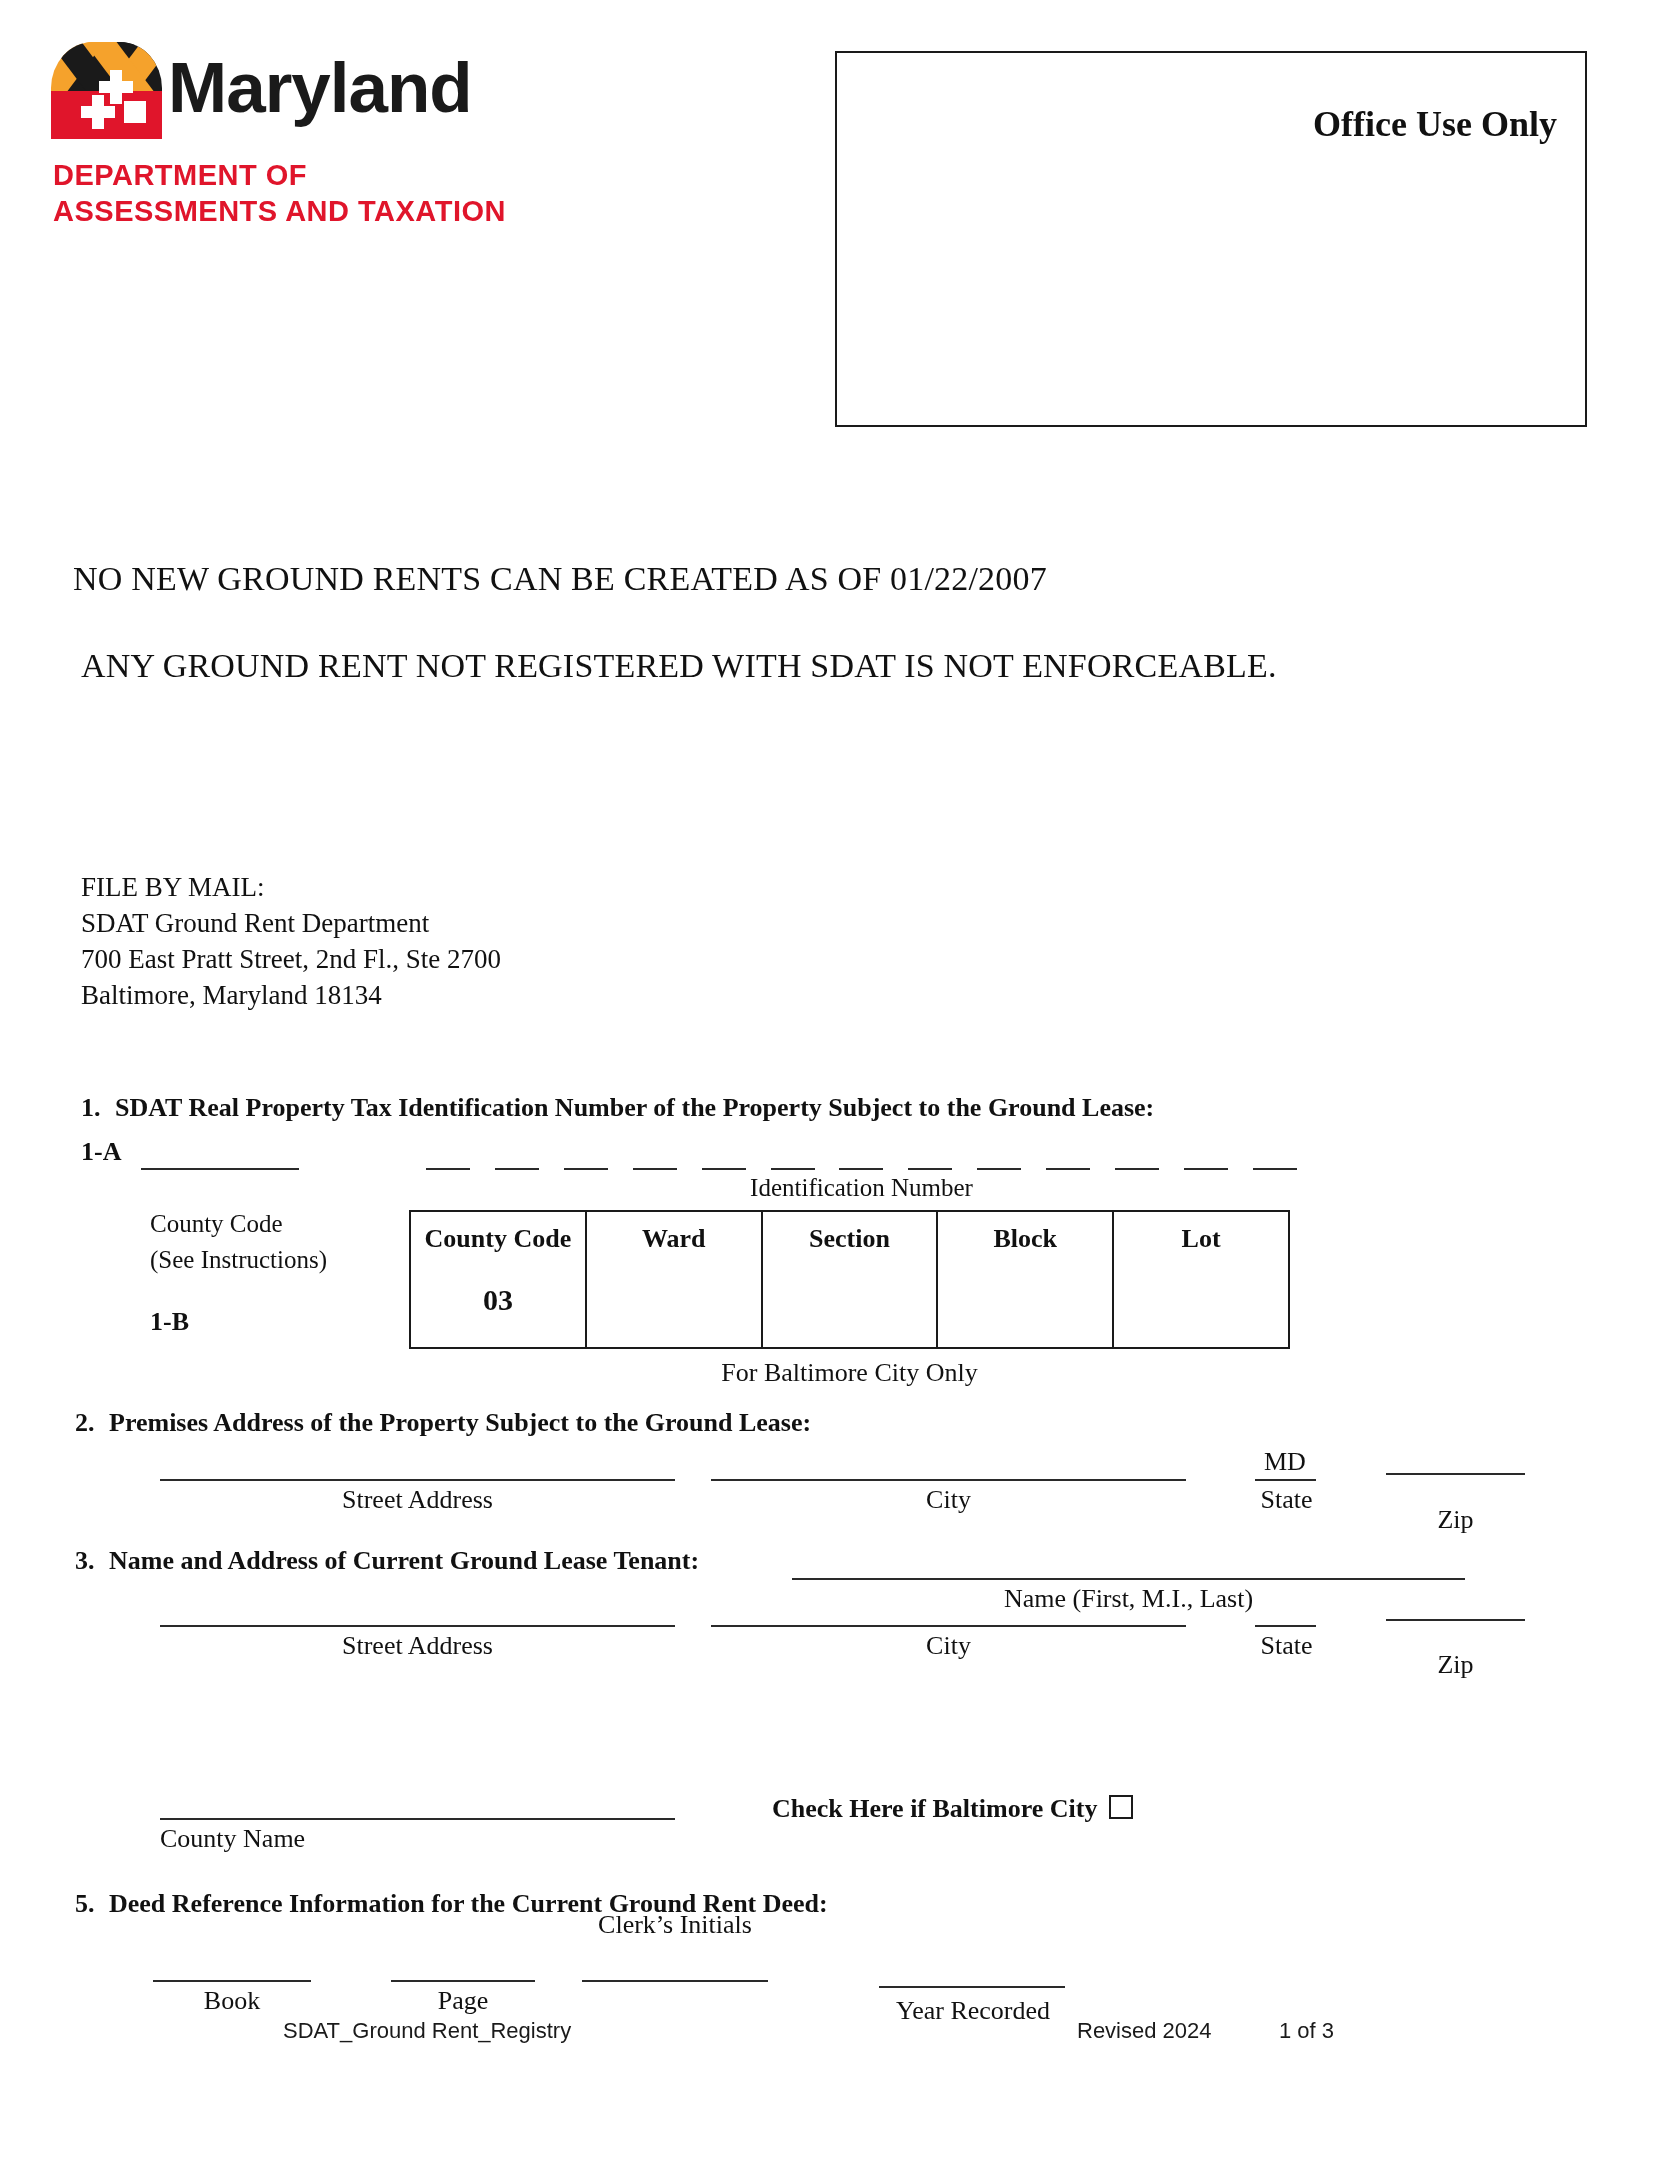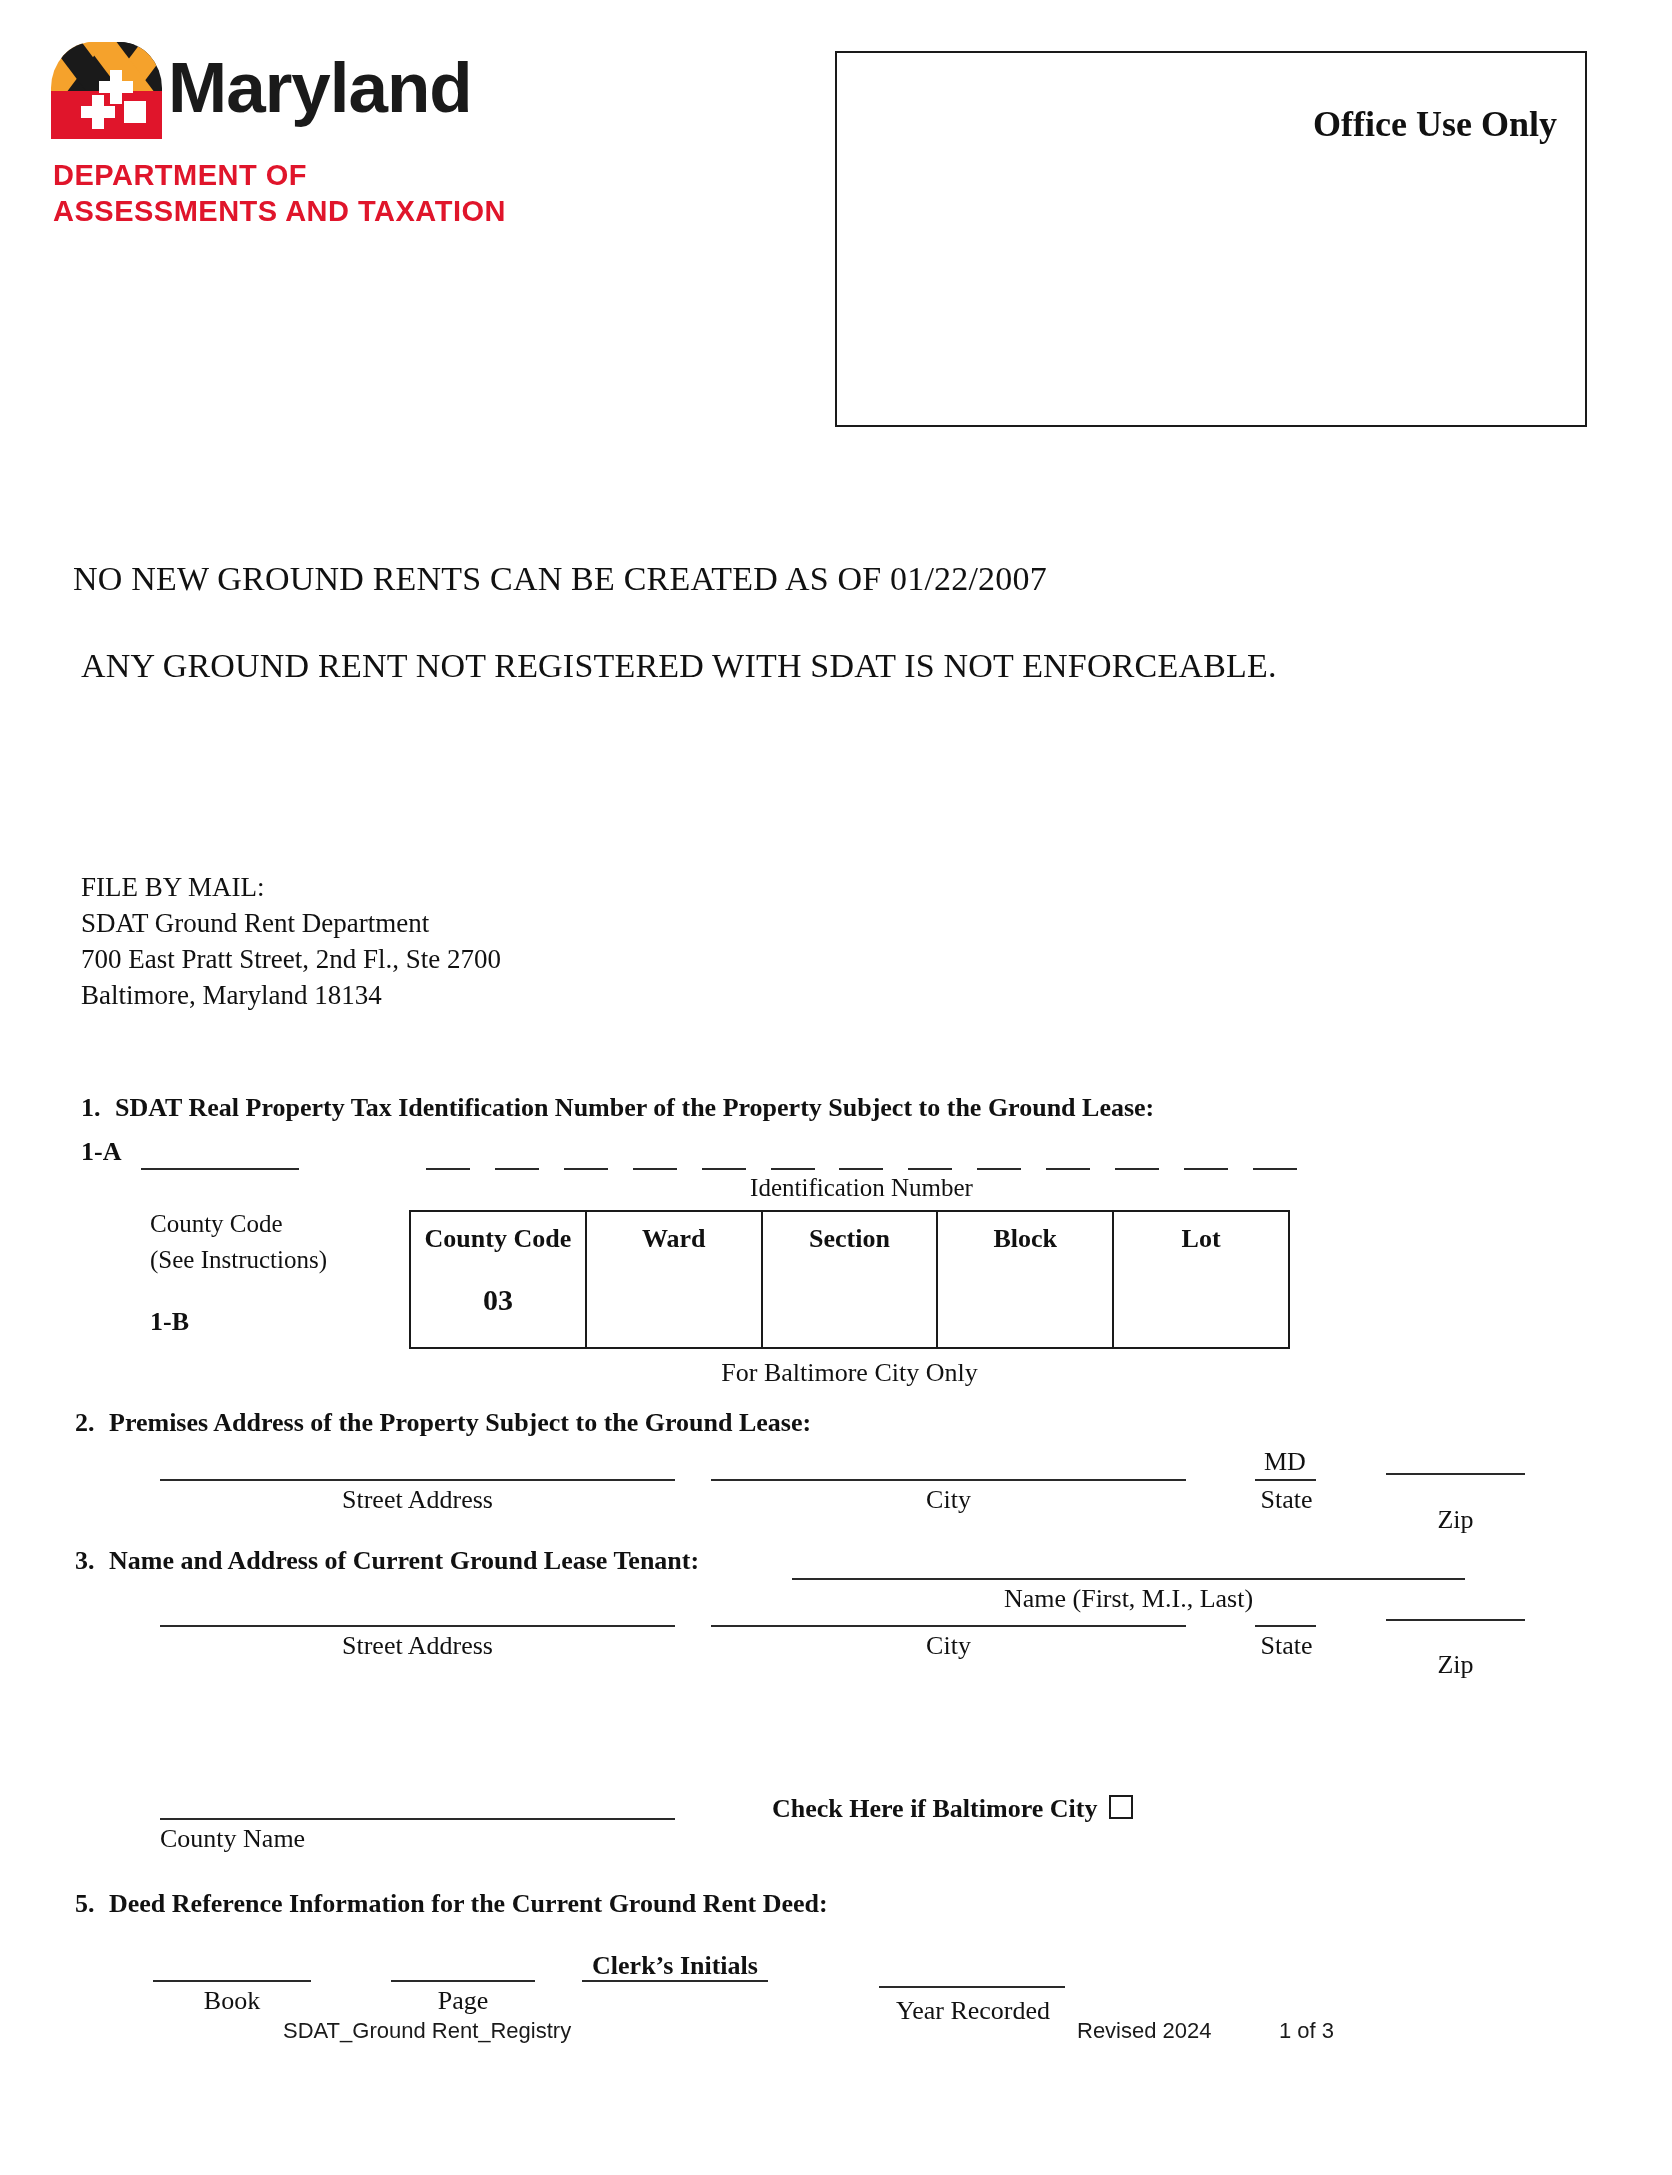--- a/index.html
+++ b/index.html
@@ -456,21 +456,21 @@
     <span class="item-num">5.</span><span>Deed Reference Information for the Current Ground Rent Deed:</span>
   </div>
 
   <div class="fline" style="left:153px; top:1980px; width:158px;"></div>
   <div class="fcap" style="left:153px; top:1986px; width:158px;">Book</div>
 
   <div class="fline" style="left:391px; top:1980px; width:144px;"></div>
   <div class="fcap" style="left:384px; top:1986px; width:158px;">Page</div>
 
   <div class="fline" style="left:582px; top:1980px; width:186px;"></div>
-  <div class="fcap" style="left:582px; top:1951px; width:186px;font-weight:bold;">Clerk’s Initials</div>
+  <div class="fcap" style="left:582px; top:1910px; width:186px;">Clerk’s Initials</div>
 
   <div class="fline" style="left:879px; top:1986px; width:186px;"></div>
   <div class="fcap" style="left:869px; top:1996px; width:208px;">Year Recorded</div>
 
   <div class="footer footer-left">SDAT_Ground Rent_Registry</div>
   <div class="footer footer-rev">Revised 2024</div>
   <div class="footer footer-page">1 of 3</div>
 
 </div>
 

